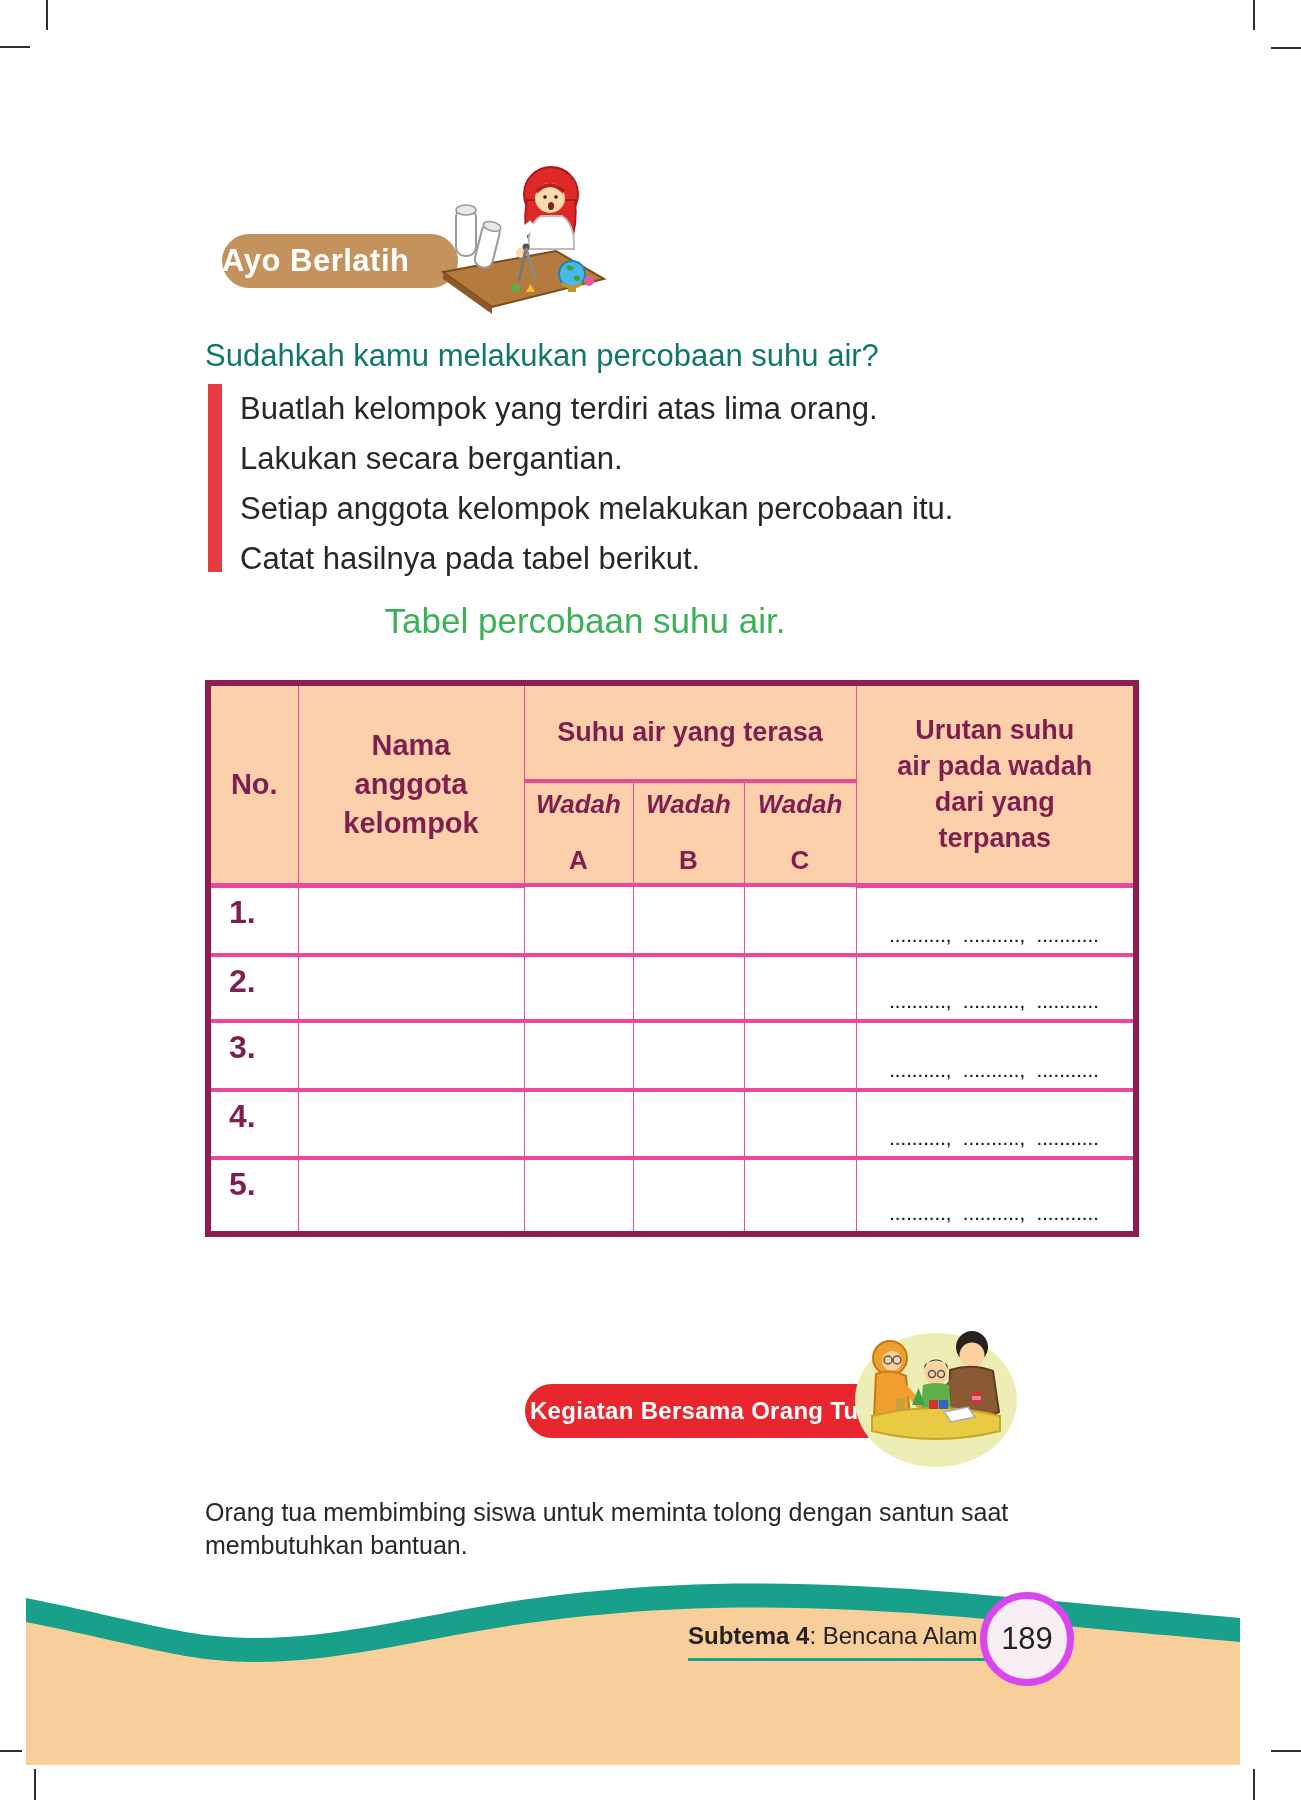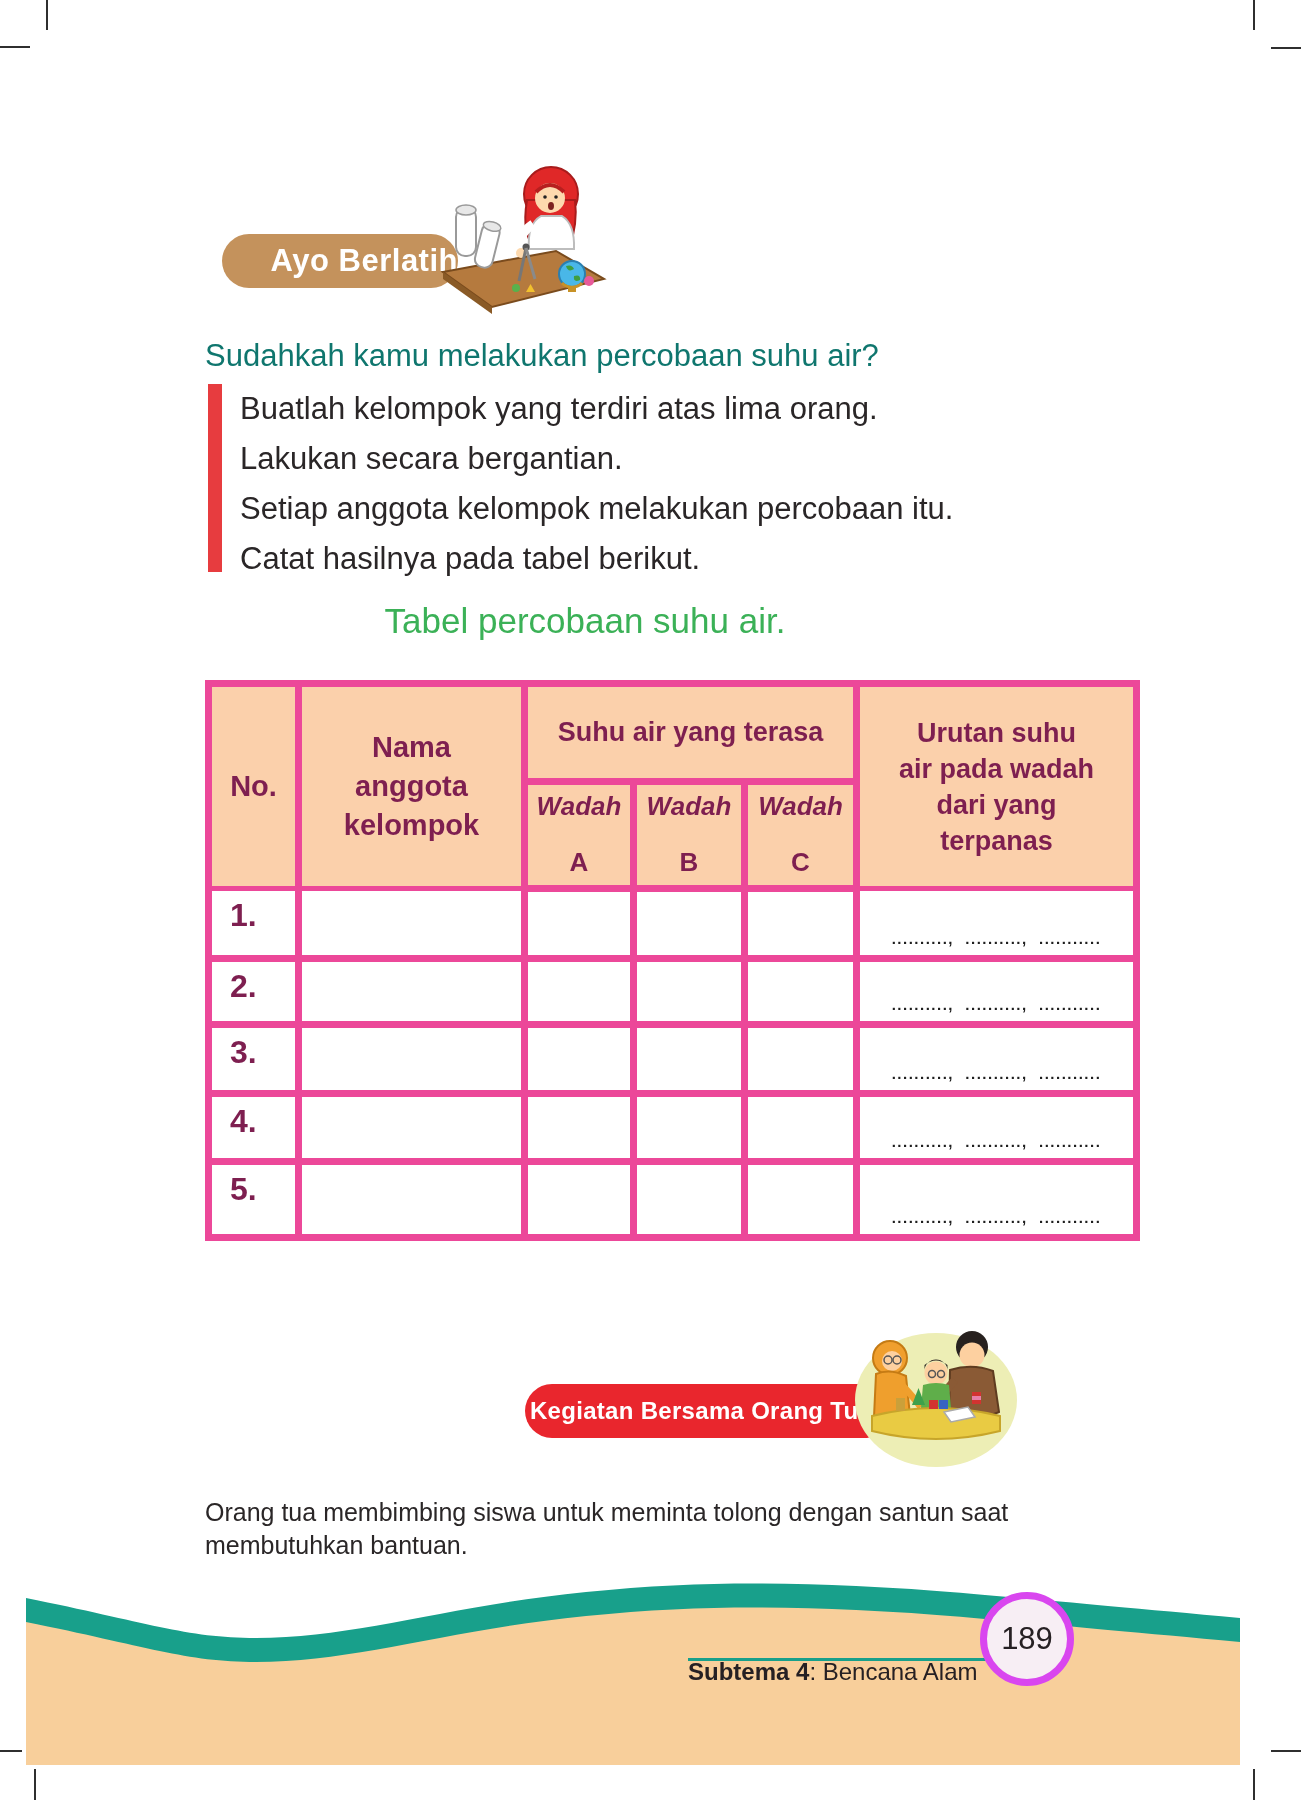--- a/index.html
+++ b/index.html
@@ -5,21 +5,21 @@
   html,body{margin:0;padding:0;background:#ffffff;}
   #page{
     position:relative;width:1301px;height:1800px;background:#ffffff;overflow:hidden;
     font-family:"Liberation Sans",sans-serif;color:#2A2627;
   }
   .cropmark{position:absolute;background:#2f2f2f;}
 
   
   #ayo-badge{
     position:absolute;left:222px;top:234px;width:236px;height:54px;border-radius:27px;
-    background:#C4925C;display:flex;align-items:center;justify-content:flex-end;
+    background:#C4925C;display:flex;align-items:center;justify-content:flex-start;
     color:#fff;font-size:31px;font-weight:700;letter-spacing:0.5px;
   }
   #practice-illu{position:absolute;left:428px;top:152px;width:185px;height:165px;}
 
   #question{position:absolute;left:205px;top:338px;font-size:31px;color:#0f766e;}
 
   #instr-bar{position:absolute;left:208px;top:384px;width:14px;height:188px;background:#E73C3F;}
   #instr-list{position:absolute;left:240px;top:384px;}
   .instr-item{font-size:31px;line-height:50px;color:#2A2627;}
 
@@ -27,21 +27,21 @@
     position:absolute;left:205px;top:601px;width:760px;text-align:center;
     font-size:35px;color:#3BB157;font-weight:500;
   }
 
   
   #exp-table{
     position:absolute;left:205px;top:680px;width:928px;
     border-collapse:collapse;table-layout:fixed;
     border:6px solid #8E1E52;background:#fff;
   }
-  #exp-table th,#exp-table td{border:7px solid #ec4899;}
+  #exp-table th,#exp-table td{border:1px solid #ec4899;}
   #exp-table thead th{background:#FBD0AB;color:#7E1F50;font-weight:700;text-align:center;vertical-align:middle;}
   #exp-table thead tr.hdr-top th{border-bottom-width:5px;}
   th.no-hd{font-size:29px;}
   .nama-line{font-size:29px;line-height:39px;}
   th.suhu-hd{font-size:27px;border-bottom-width:4px !important;margin-left:28px;}
   .wadah-word{font-size:26px;line-height:28px;margin-top:6px;font-style:italic;}
   .wadah-letter{font-size:26px;line-height:28px;margin-top:28px;margin-bottom:8px;}
   .urutan-line{font-size:27px;line-height:36px;}
   tbody td{background:#fff;border-top-width:4px !important;}
   td.rownum{vertical-align:top;text-align:left;padding:6px 0 0 18px;
@@ -56,21 +56,21 @@
     display:flex;align-items:center;justify-content:center;z-index:1;
     color:#fff;font-size:24px;font-weight:700;letter-spacing:0.3px;
   }
   #family-illu{position:absolute;left:852px;top:1310px;width:168px;height:160px;z-index:2;}
 
   #parent-note{position:absolute;left:205px;top:1496px;width:870px;
     font-size:25px;line-height:33px;color:#2A2627;}
 
   
   #footer-wave{position:absolute;left:26px;top:1582px;width:1214px;height:183px;}
-  #footer-subtema{position:absolute;left:688px;top:1622px;font-size:24px;color:#262023;z-index:3;margin-top:36px;}
+  #footer-subtema{position:absolute;left:688px;top:1622px;font-size:24px;color:#262023;z-index:3;}
   #footer-subtema .b{font-weight:700;}
   #footer-underline{position:absolute;left:688px;top:1658px;width:320px;height:3px;background:#18A08B;z-index:3;}
   #page-circle{
     position:absolute;left:980px;top:1592px;width:80px;height:80px;border-radius:50%;
     background:#F7EEF4;border:7px solid #d946ef;display:flex;align-items:center;justify-content:center;
     font-size:31px;color:#262023;z-index:4;
   }
 </style>
 </head>
 <body>

